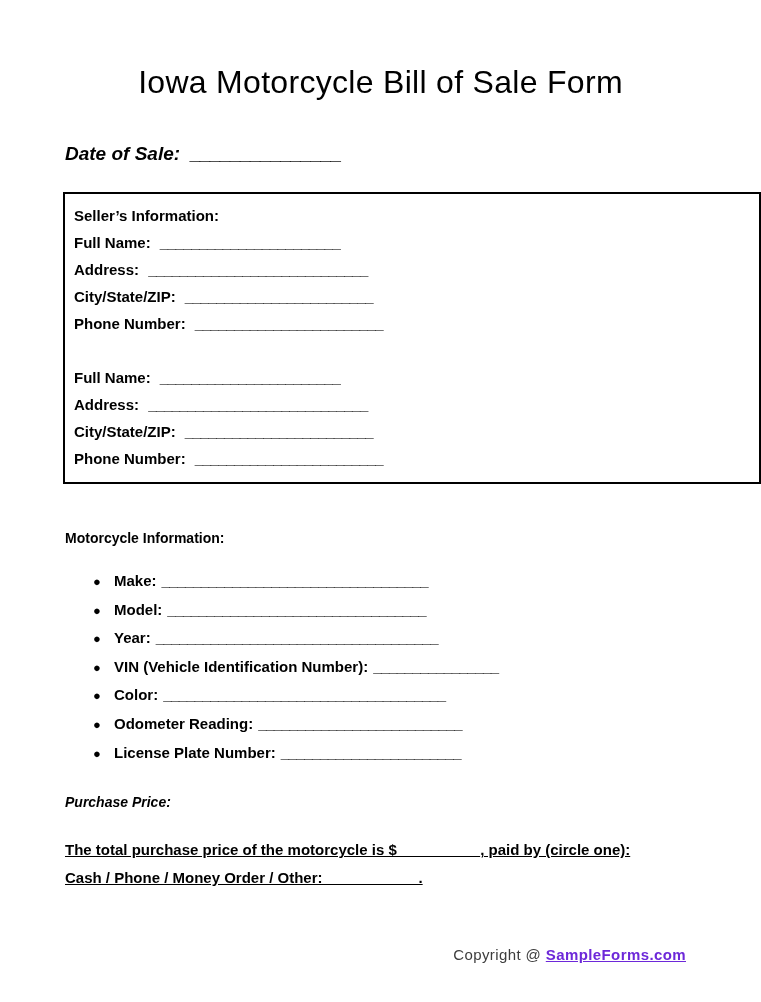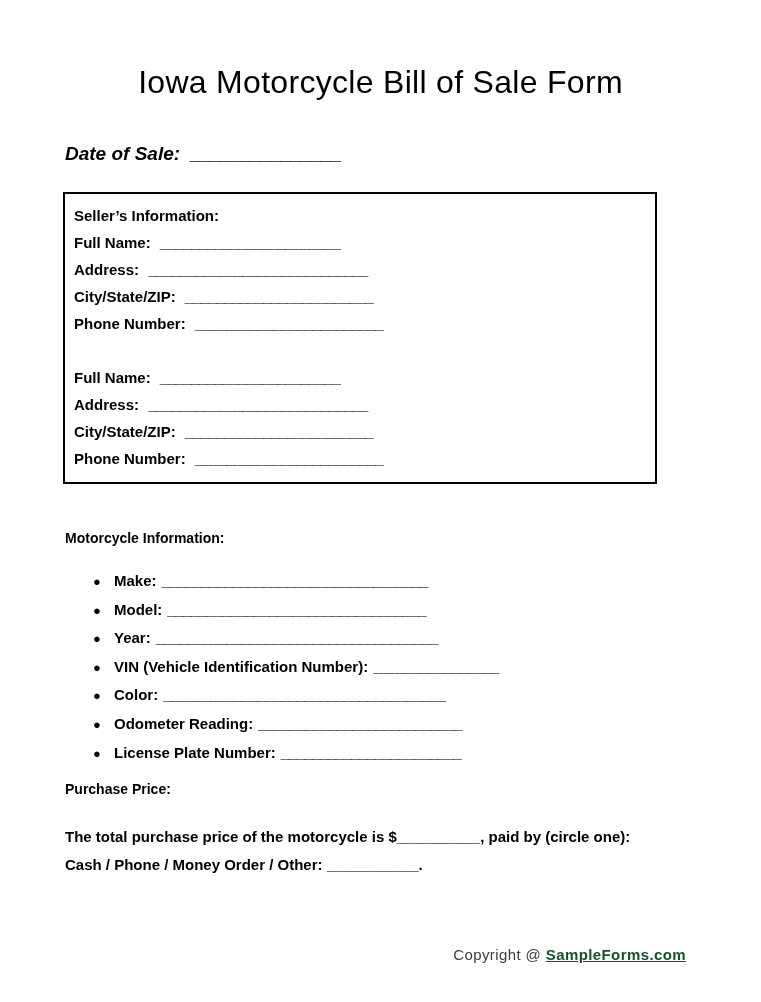--- a/index.html
+++ b/index.html
@@ -21,21 +21,21 @@
   }
   .date-row{
     margin:42px 0 0 65px;
     font-size:19px;
     font-weight:700;
     font-style:italic;
   }
   .box{
     box-sizing:border-box;
     margin:27px 0 0 63px;
-    width:594px;
+    width:698px;
     border:2px solid #000;
     padding:8px 10px 10px 9px;
   }
   .brow{
     font-size:15px;
     font-weight:700;
     line-height:27px;
     white-space:nowrap;
   }
   .spacer{height:27px;}
@@ -56,26 +56,27 @@
   }
   .dot{
     width:21px;
     flex:0 0 21px;
     font-size:13px;
   }
   .blank{
     margin-left:5px;
     letter-spacing:-0.5px;
   }
-  .purchase-heading{margin-top:14px;}
+  .purchase-heading{margin-top:27px;font-style:italic;}
   .para{
     margin:26px 0 0 65px;
     font-size:15px;
     font-weight:700;
     line-height:28px;
+    text-decoration:underline;
   }
   .footer{
     position:absolute;
     top:946px;
     right:75px;
     font-size:15px;
     color:#3d3d3d;
     letter-spacing:.4px;
   }
   .footer a{
@@ -176,16 +177,16 @@
   </div>
 
   <div class="sec-heading purchase-heading">Purchase Price:</div>
 
   <div class="para">
     <div>The total purchase price of the motorcycle is $__________, paid by (circle one):</div>
     <div>Cash / Phone / Money Order / Other: ___________.</div>
   </div>
 
   <div class="footer">
-    <span>Copyright @ </span><a style="color: #14532d;">SampleForms.com</a>
+    <span>Copyright @ </span><a style="color: #6d28d9;">SampleForms.com</a>
   </div>
 
 </div>
 
 </body></html>

